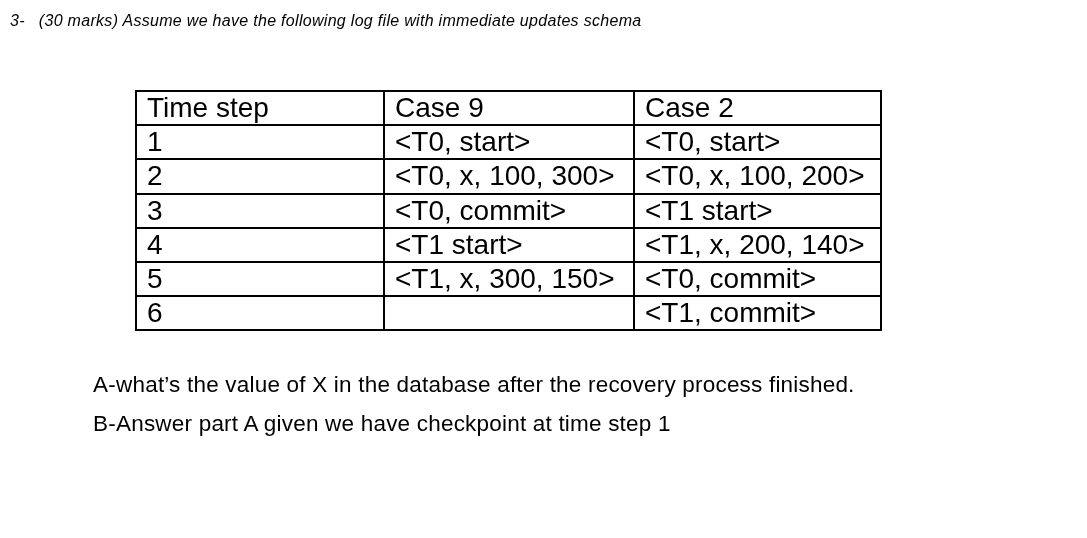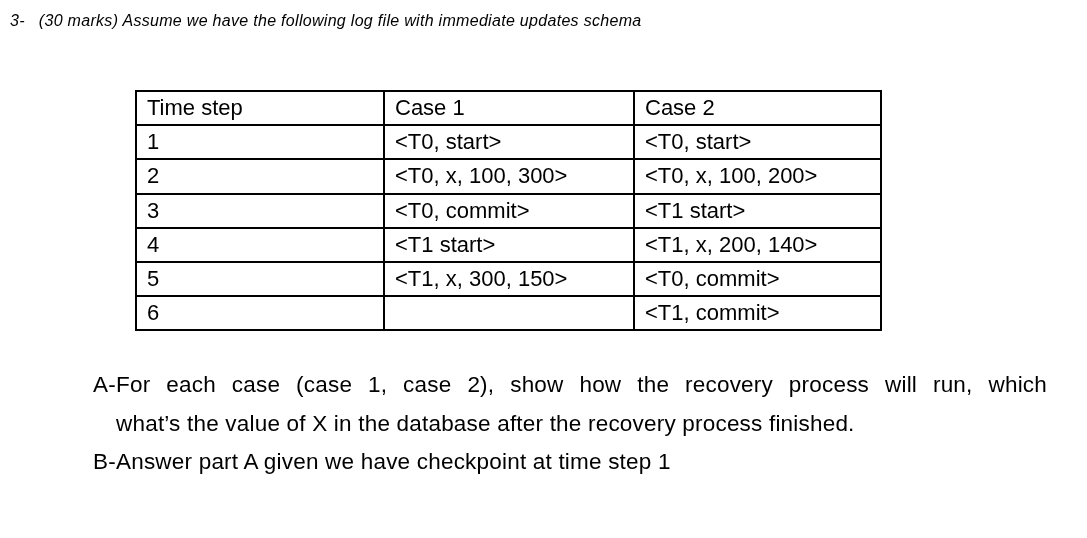--- a/index.html
+++ b/index.html
@@ -31,21 +31,21 @@
     margin-right: 14px;
   }
 
   
   .log-table {
     position: absolute;
     left: 135px;
     top: 90px;
     border-collapse: collapse;
     table-layout: fixed;
-    font-size: 22px;
+    font-size: 28px;
   }
   .log-table th,
   .log-table td {
     border: 2px solid #000000;
     height: 32.2px;
     padding: 0 4px 0 10px;
     font-weight: 400;
     text-align: left;
     vertical-align: middle;
     white-space: nowrap;
@@ -91,21 +91,21 @@
 
 <table class="log-table">
   <colgroup>
     <col style="width:248px">
     <col style="width:250px">
     <col style="width:247px">
   </colgroup>
   <thead>
     <tr>
       <th>Time step</th>
-      <th>Case 1</th>
+      <th>Case 9</th>
       <th>Case 2</th>
     </tr>
   </thead>
   <tbody>
     <tr>
       <td>1</td>
       <td>&lt;T0, start&gt;</td>
       <td>&lt;T0, start&gt;</td>
     </tr>
     <tr>
@@ -133,21 +133,20 @@
       <td></td>
       <td>&lt;T1, commit&gt;</td>
     </tr>
   </tbody>
 </table>
 
 <div class="parts">
   <div class="part">
     <span class="part-label">A-</span>
     <span class="part-body">
-      <span class="jline">For each case (case 1, case 2), show how the recovery process will run, which</span>
       <span class="pline">what’s the value of X in the database after the recovery process finished.</span>
     </span>
   </div>
   <div class="part">
     <span class="part-label">B-</span>
     <span class="part-body">
       <span class="pline">Answer part A given we have checkpoint at time step 1</span>
     </span>
   </div>
 </div>

